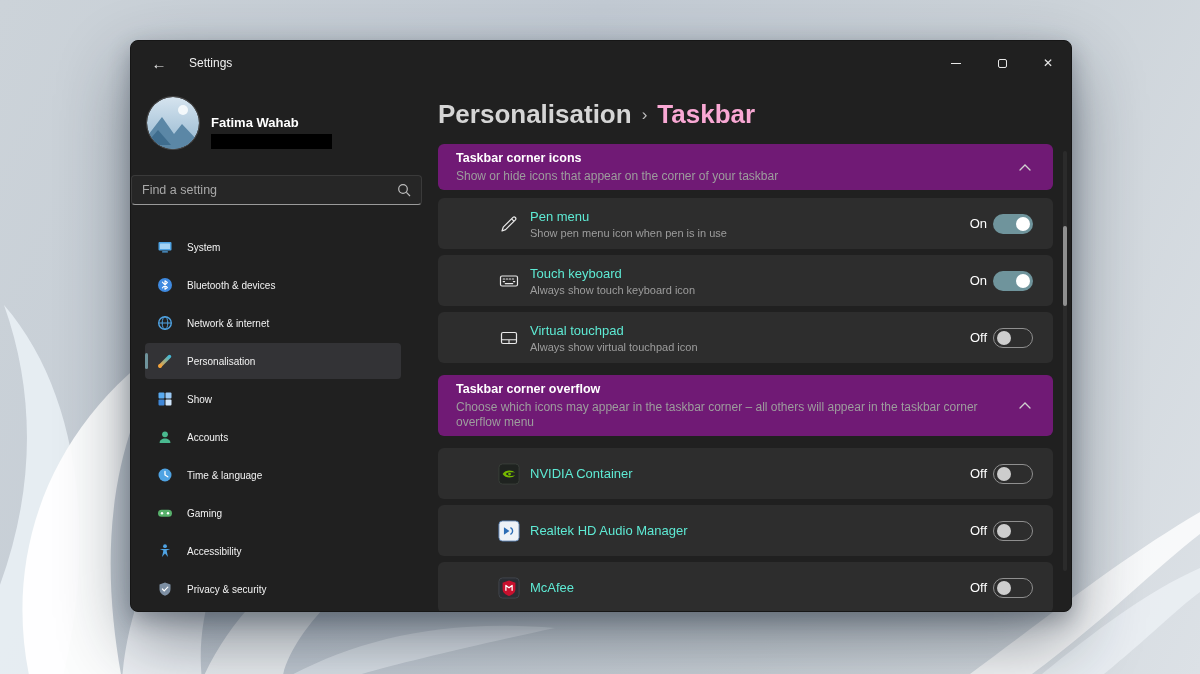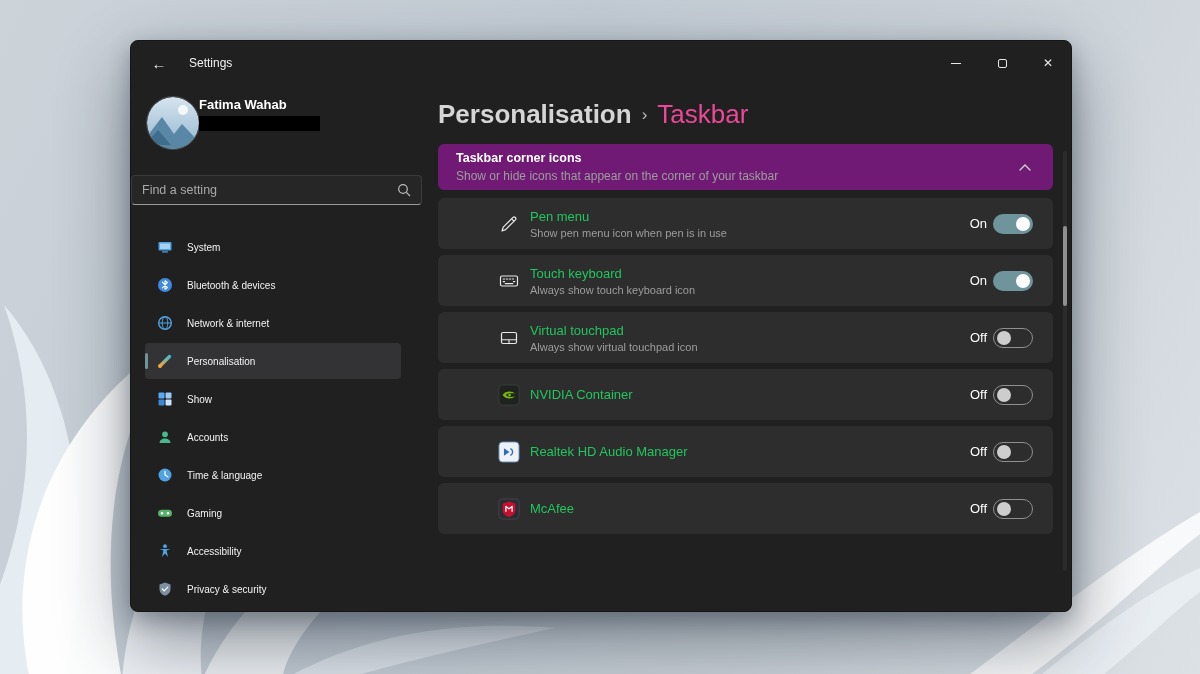--- a/index.html
+++ b/index.html
@@ -29,21 +29,21 @@
     color:#e8e8e8;font-size:15px;border-radius:4px;cursor:pointer;}
   .app-title{font-size:12px;color:#f0f0f0;margin-left:10px;}
   .window-controls{margin-left:auto;display:flex;height:44px;}
   .ctl{width:46px;height:44px;display:flex;align-items:center;justify-content:center;color:#e8e8e8;cursor:pointer;}
   .glyph-min{width:10px;height:1px;background:#e8e8e8;}
   .glyph-max{width:9px;height:9px;border:1px solid #e8e8e8;border-radius:2px;}
   .glyph-close{font-size:12px;line-height:1;}
 
   
   .sidebar{position:absolute;left:0;top:44px;width:307px;bottom:0;}
-  .user{display:flex;align-items:flex-start;padding:12px 16px 0 16px;}
+  .user{display:flex;align-items:flex-end;gap:12px;padding:12px 16px 0 16px;}
   .avatar{width:52px;height:52px;border-radius:50%;overflow:hidden;flex:0 0 52px;
     box-shadow:0 0 0 1px rgba(255,255,255,.18);}
   .user-meta{display:flex;flex-direction:column;}
   .user-name{font-size:13px;font-weight:bold;color:#fff;line-height:16px;}
   .redacted{width:121px;height:15px;background:#000;margin-top:3px;}
 
   .search-box{margin:26px 16px 0 0;height:30px;background:#262626;border:1px solid #3a3a3a;
     border-bottom:1px solid #9a9a9a;border-radius:4px;display:flex;align-items:center;padding:0 10px;}
   .search-box input{flex:1;background:transparent;border:none;outline:none;color:#eaeaea;font-size:12.5px;
     font-family:"Liberation Sans","DejaVu Sans",sans-serif;}
@@ -57,36 +57,36 @@
   .nav-item.selected::before{content:"";position:absolute;left:0;top:10px;width:3px;height:16px;
     border-radius:2px;background:var(--accent);}
   .nav-icon{width:16px;height:16px;display:flex;align-items:center;justify-content:center;}
   .nav-label{font-size:10px;color:#f2f2f2;}
 
   
   .content{position:absolute;left:307px;top:44px;width:615px;bottom:0;}
   .breadcrumb{margin-top:10px;font-size:26px;line-height:34px;display:flex;align-items:center;gap:10px;}
   .crumb-parent{color:#d5d5d5;font-weight:600;}
   .crumb-sep{color:#bdbdbd;font-size:17px;margin-top:3px;}
-  .crumb-current{color:#ec4899;font-weight:400;}
+  .crumb-current{color:#f9a8d4;font-weight:700;}
 
   .cards{margin-top:12px;}
   .section-card{min-height:46px;display:flex;align-items:center;background:#701a75;border-radius:6px;
     padding:6px 18px;margin-bottom:8px;cursor:pointer;}
   .section-card.second{margin-top:12px;margin-bottom:12px;min-height:57px;}
   .section-text{flex:1;padding-right:14px;}
   .section-title{font-size:12.5px;font-weight:600;color:#fff;line-height:17px;}
   .section-sub{font-size:12px;color:#9d9d9d;line-height:15px;margin-top:2px;}
   .chevron{display:flex;margin-left:auto;padding:4px;cursor:pointer;}
 
   .setting-row{height:51px;display:flex;align-items:center;background:#2d2d2d;border-radius:6px;
     margin-bottom:6px;padding-right:20px;}
   .row-icon{width:22px;height:22px;margin:0 10px 0 60px;display:flex;align-items:center;justify-content:center;flex:0 0 22px;}
   .row-text{display:flex;flex-direction:column;justify-content:center;}
-  .row-title{font-size:13px;color:#22c55e;line-height:17px;}
+  .row-title{font-size:13px;color:#5eead4;line-height:17px;}
   .row-sub{font-size:11px;color:#9d9d9d;line-height:14px;margin-top:1px;}
   .row-right{margin-left:auto;display:flex;align-items:center;gap:6px;}
   .toggle-label{font-size:13px;color:#fff;}
   .toggle{width:40px;height:20px;border-radius:10px;position:relative;cursor:pointer;flex:0 0 40px;}
   .toggle.on{background:var(--accent);}
   .toggle.on .knob{position:absolute;right:3px;top:3px;width:14px;height:14px;border-radius:50%;background:#ffffff;}
   .toggle.off{border:1px solid #8f8f8f;background:transparent;}
   .toggle.off .knob{position:absolute;left:3px;top:2px;width:14px;height:14px;border-radius:50%;background:#cdcdcd;}
 
   
@@ -353,20 +353,31 @@
           <div class="row-sub">Always show virtual touchpad icon</div>
         </div>
         <div class="row-right">
           <span class="toggle-label">Off</span>
           <div class="toggle off">
               <div class="knob"></div>
             </div>
         </div>
       </div>
 
+      <div class="section-card second">
+        <div class="section-text">
+          <div class="section-title">Taskbar corner overflow</div>
+          <div class="section-sub">Choose which icons may appear in the taskbar corner – all others will appear in the taskbar corner overflow menu</div>
+        </div>
+        <span class="chevron">
+          <svg width="12" height="7" viewBox="0 0 12 7">
+              <path d="M1 6 L6 1 L11 6" stroke="#d0d0d0" stroke-width="1.3" fill="none" stroke-linecap="round"></path>
+            </svg>
+        </span>
+      </div>
 
       <div class="setting-row">
         <span class="row-icon">
           <svg width="24" height="24" viewBox="0 0 24 24">
               <rect x="1" y="1" width="22" height="22" rx="4" fill="#1f2320" stroke="#3a3f3a" stroke-width="1"></rect>
               <path d="M5 12 C8 7.2 15.5 7.4 18.6 10.6 C15 9.6 10.2 10 8.6 12 C10.2 14.4 15 14.8 18.6 13.4 C15.5 16.8 8 16.8 5 12 Z" fill="#76b900"></path>
               <circle cx="12.6" cy="12" r="1.5" fill="#76b900"></circle>
             </svg>
         </span>
         <div class="row-text">

